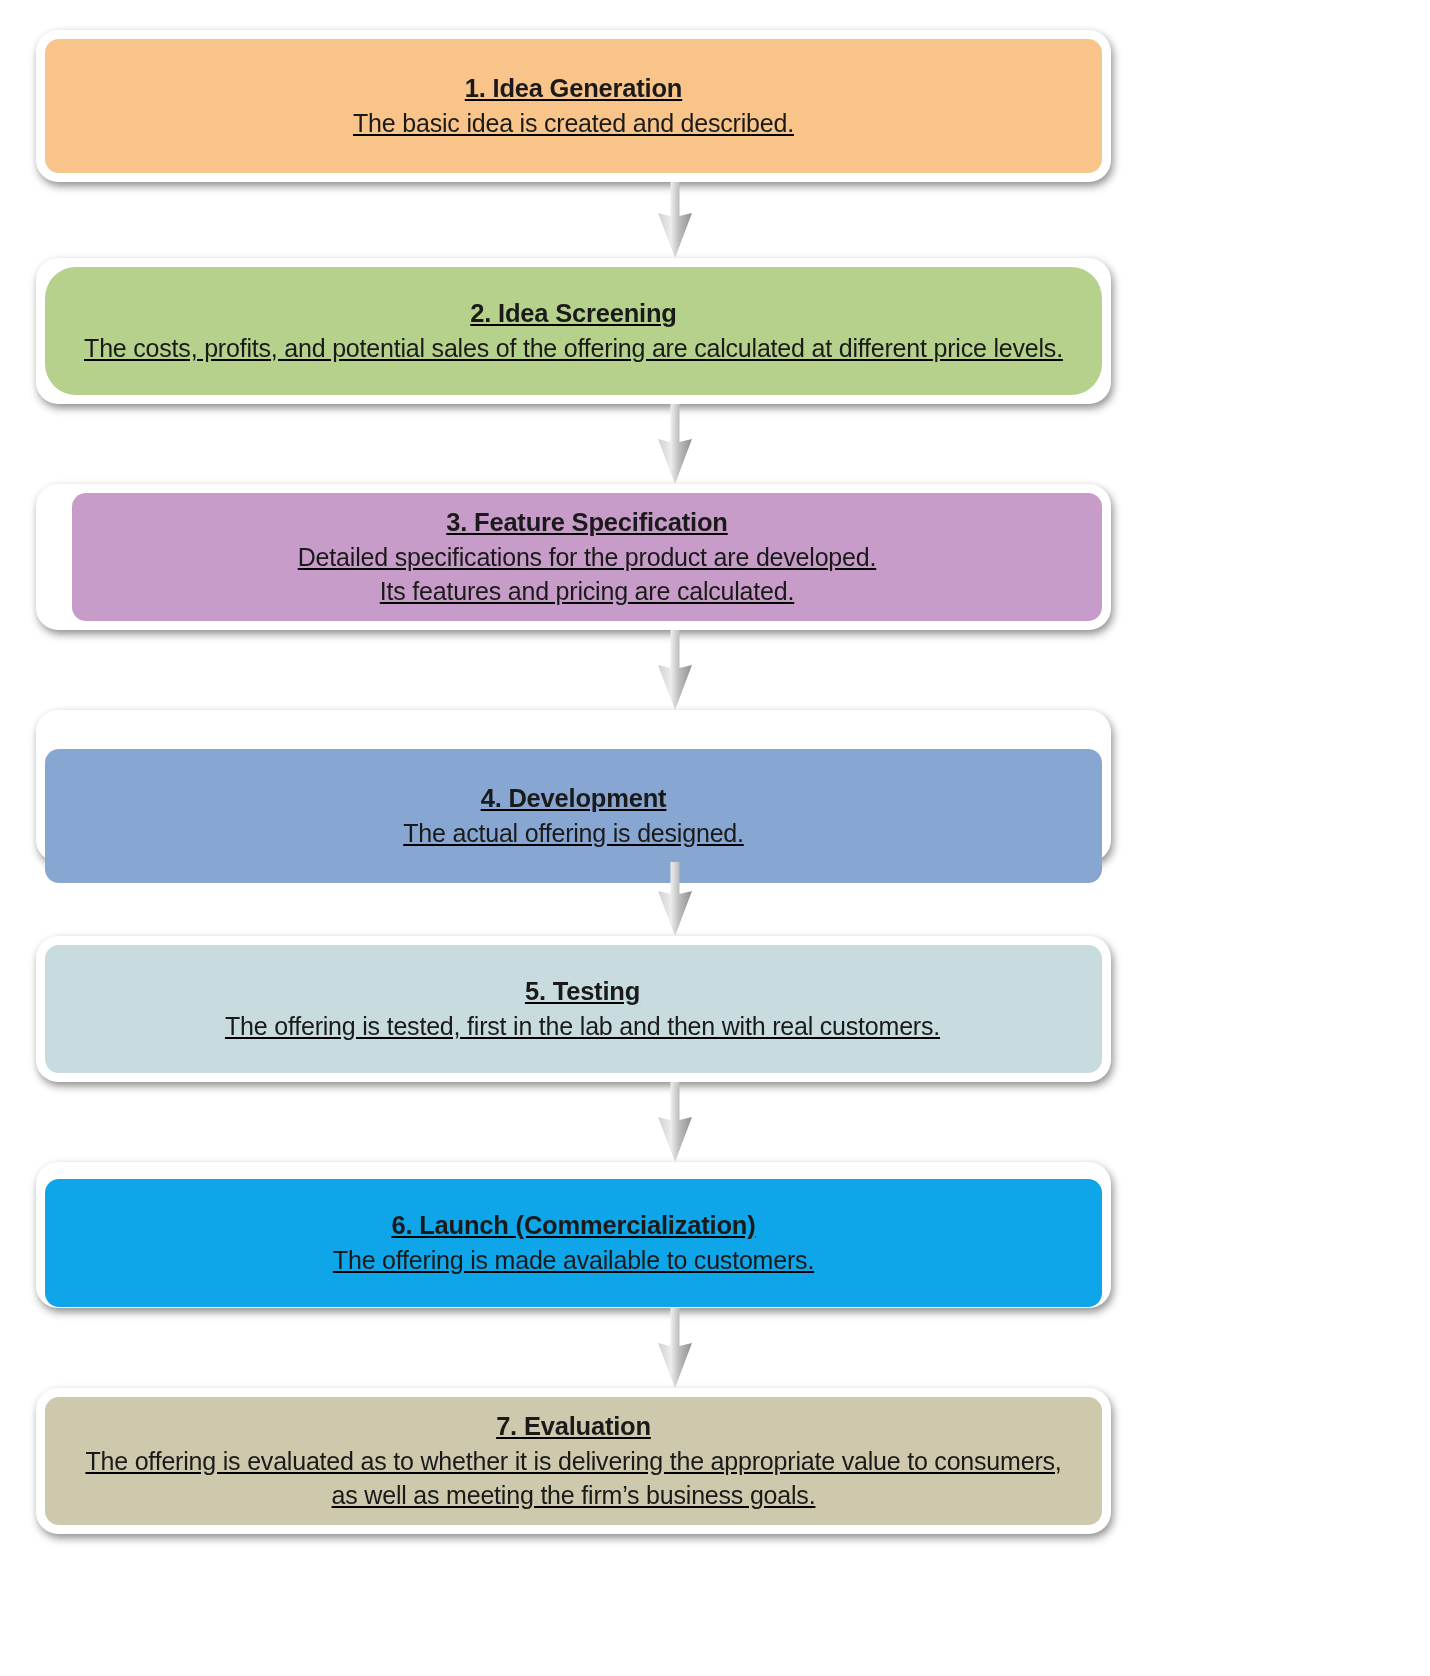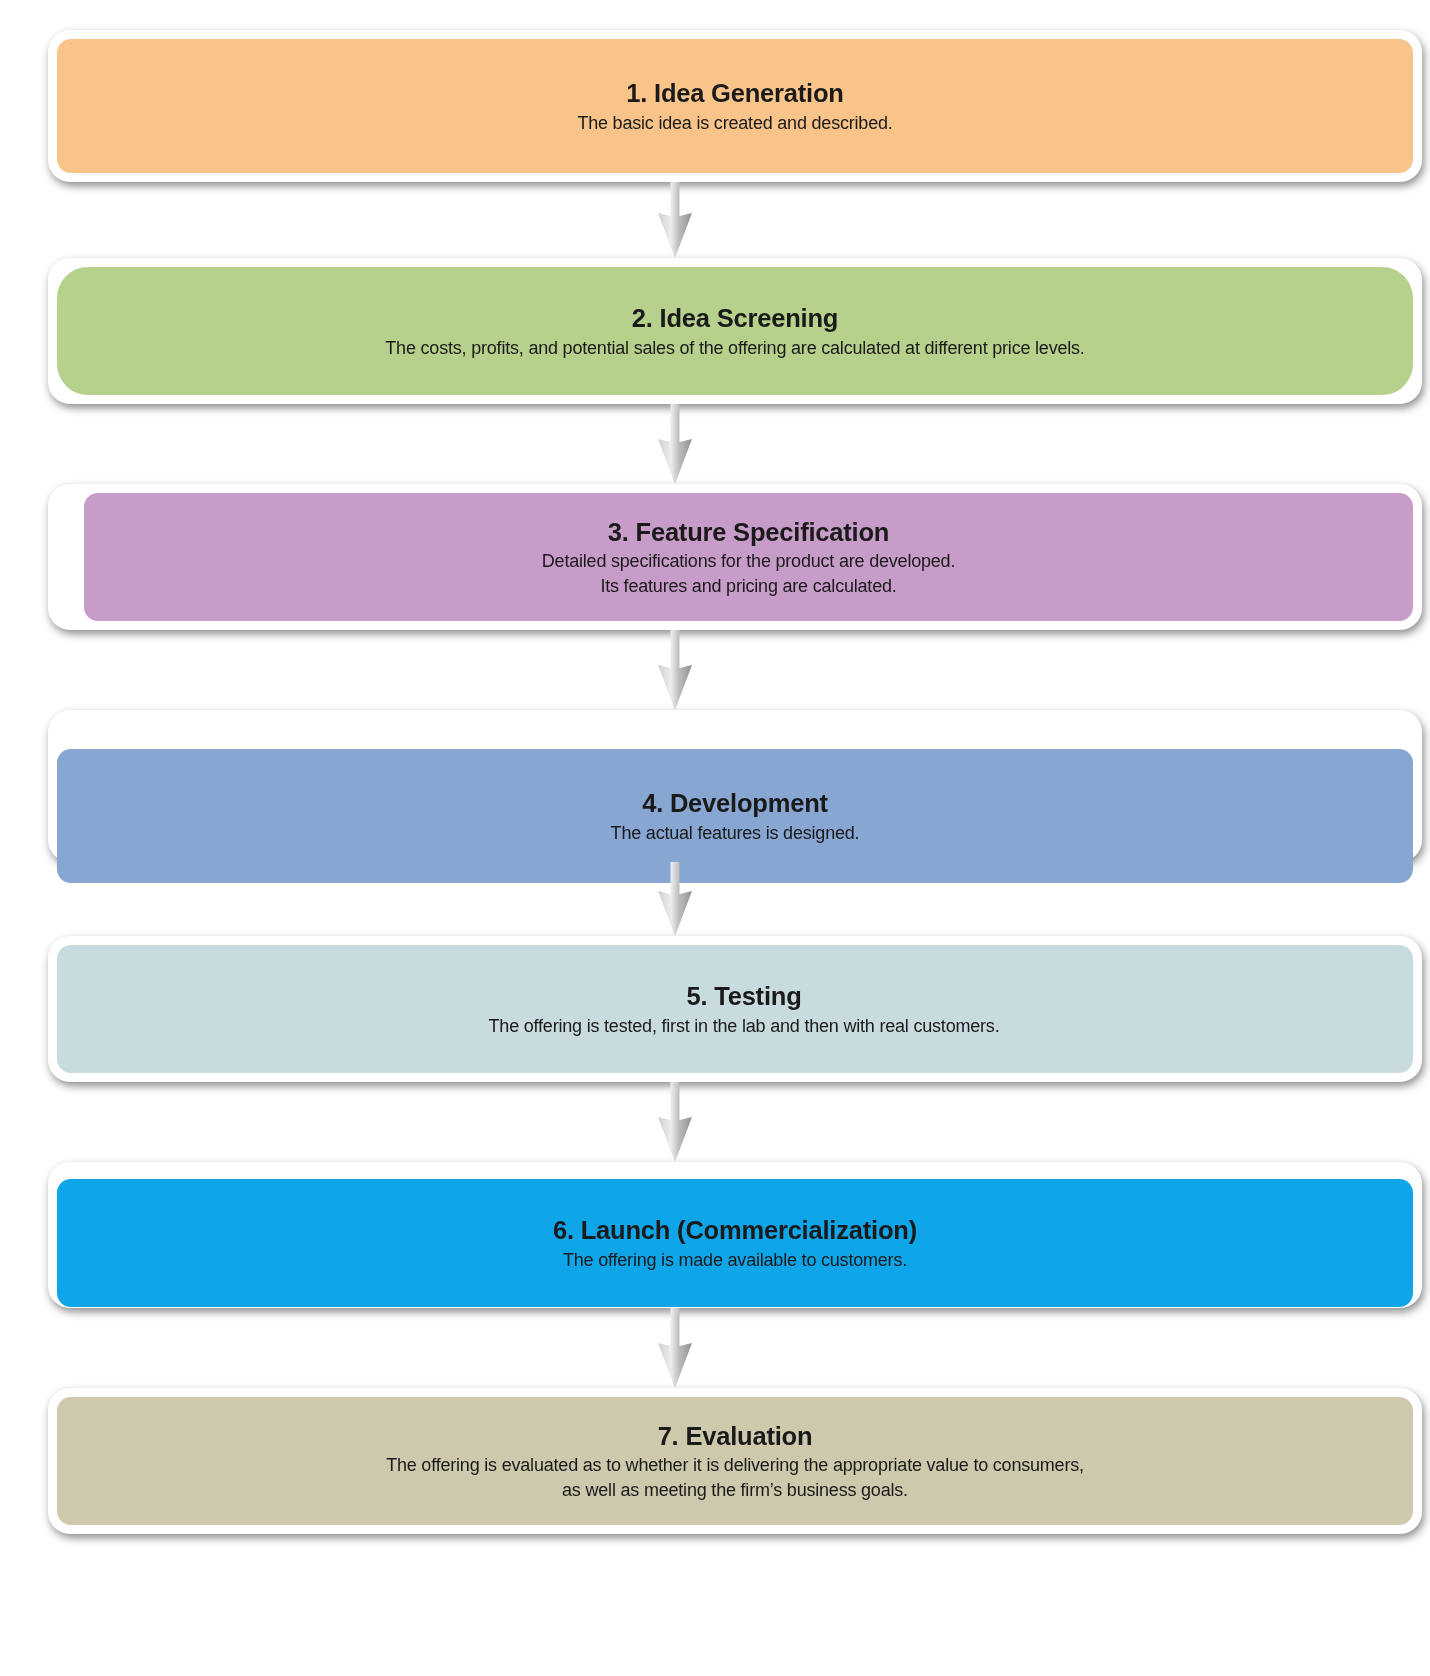--- a/index.html
+++ b/index.html
@@ -20,26 +20,27 @@
   #flow {
     position: relative;
     width: 1430px;
     height: 1676px;
     padding: 0;
   }
 
   
   .step {
     position: absolute;
-    left: 48px;
-    width: 1374px;
+    left: 36px;
+    width: 1075px;
     background: #ffffff;
     border-radius: 22px;
     box-shadow: 2px 4px 9px rgba(0,0,0,0.45);
     padding: 9px;
+    text-decoration: underline;
   }
 
   .step-inner {
     border-radius: 14px;
     width: 100%;
     height: 100%;
     display: flex;
     flex-direction: column;
     align-items: center;
     justify-content: center;
@@ -50,21 +51,21 @@
   .step-title {
     font-weight: bold;
     font-size: 25.5px;
     color: #1a1a1a;
     letter-spacing: -0.2px;
     line-height: 1.32;
     white-space: nowrap;
   }
 
   .step-desc {
-    font-size: 18px;
+    font-size: 25px;
     color: #1a1a1a;
     letter-spacing: -0.2px;
     line-height: 1.36;
   }
 
   .step-desc .line { display: block; white-space: nowrap; }
 
   
   .arrow {
     position: absolute;
@@ -101,21 +102,21 @@
         <div class="step-desc">
           <span class="line">Detailed specifications for the product are developed.</span>
           <span class="line">Its features and pricing are calculated.</span>
         </div>
       </div>
     </div>
     <div class="step" style="top: 710px; height: 152px;">
       <div class="step-inner" style="background: rgb(135, 166, 210); margin-top: 30px;">
         <div class="step-title">4. Development</div>
         <div class="step-desc">
-          <span class="line">The actual features is designed.</span>
+          <span class="line">The actual offering is designed.</span>
         </div>
       </div>
     </div>
     <div class="step" style="top: 936px; height: 146px;">
       <div class="step-inner" style="background: rgb(200, 220, 224); padding-left: 32px;">
         <div class="step-title">5. Testing</div>
         <div class="step-desc">
           <span class="line">The offering is tested, first in the lab and then with real customers.</span>
         </div>
       </div>

